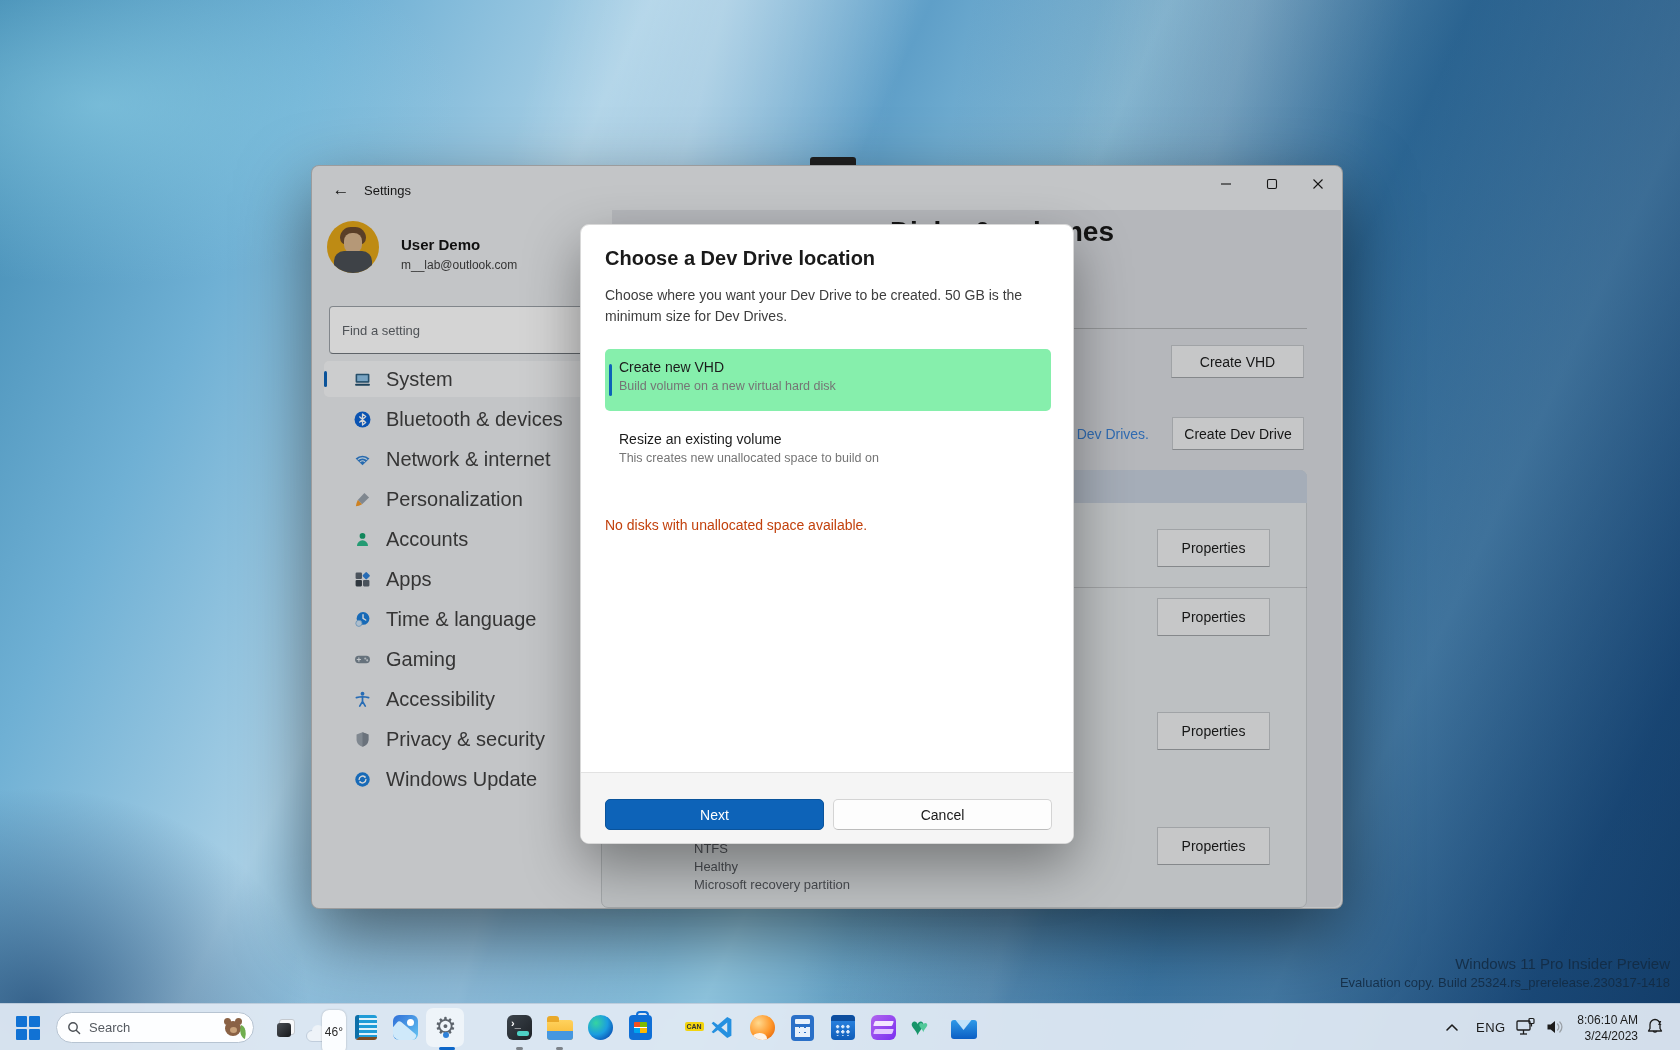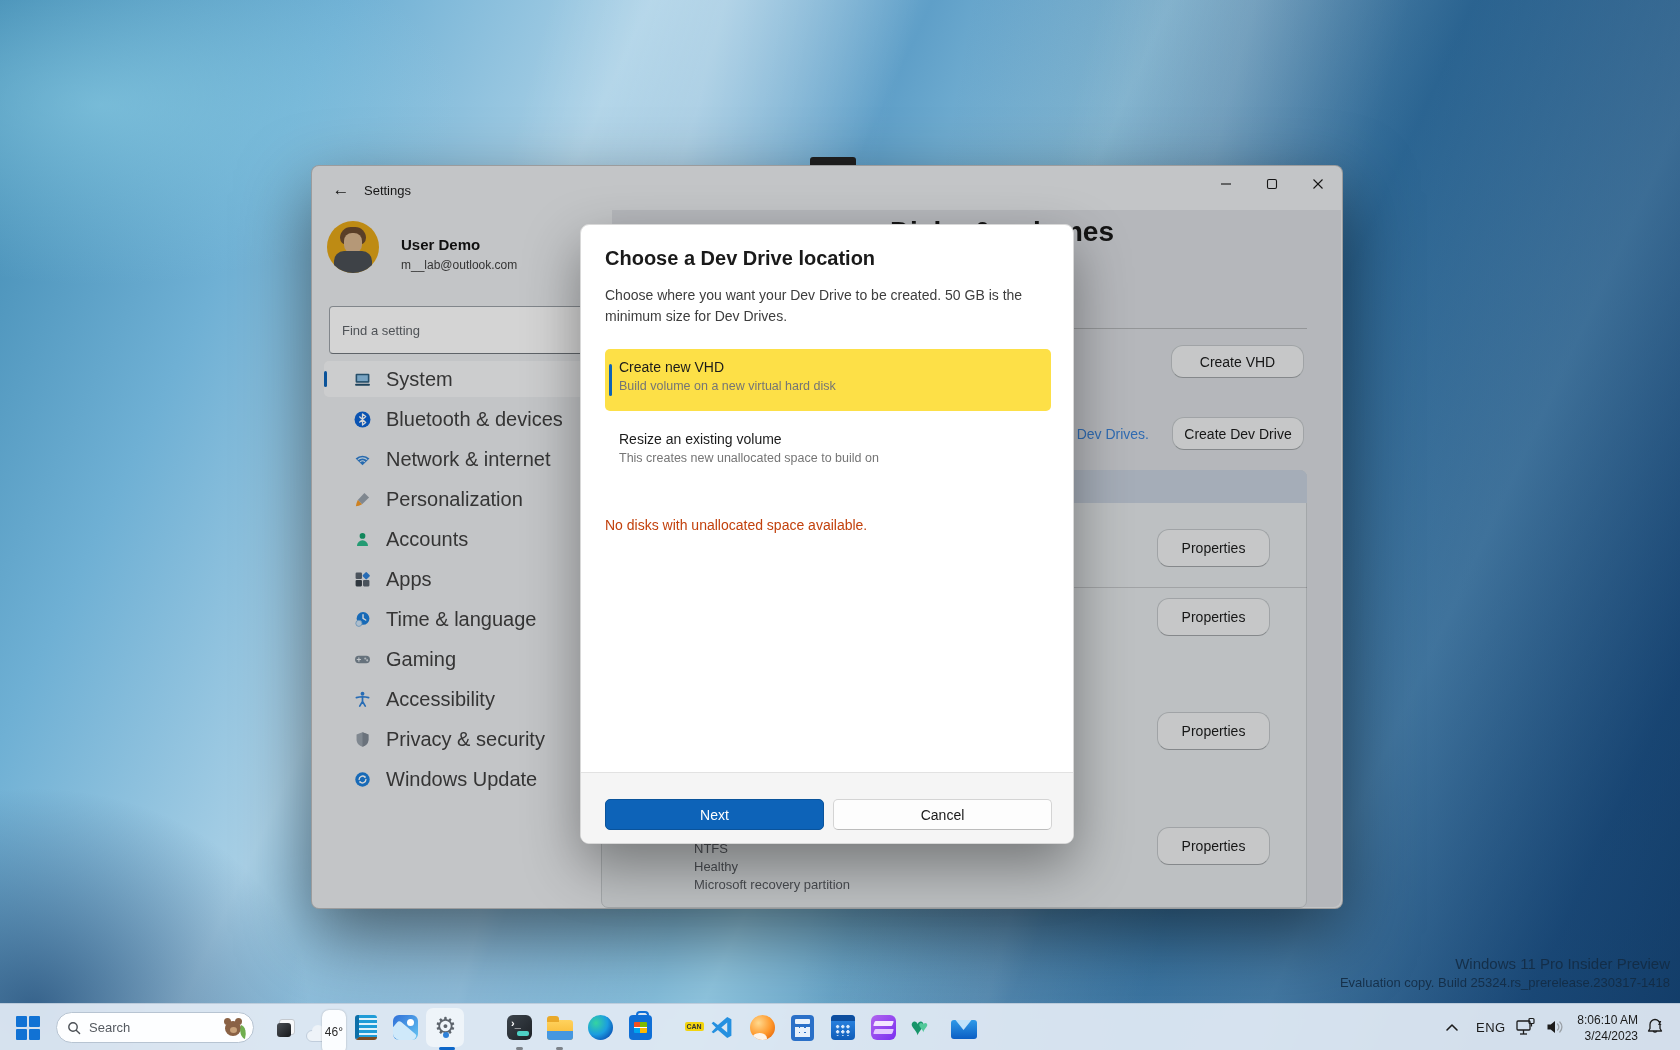--- a/index.html
+++ b/index.html
@@ -50,40 +50,40 @@
   .nav-item.selected { background:rgba(255,255,255,.5); }
   .nav-item .indicator { display:none; }
   .nav-item.selected .indicator { display:block; position:absolute; left:0; top:10px; width:3px; height:16px; border-radius:2px; background:#0d63b8; }
   .nav-ic { width:17px; height:17px; margin-right:15px; flex:0 0 auto; }
   .nav-label { font-size:20px; color:#404040; white-space:nowrap; }
 
   
   .main-region { position:absolute; left:300px; top:44px; right:1px; bottom:1px; background:#d8dbdf; border-radius:0 0 8px 0; }
   .page-title { position:absolute; right:228px; top:50px; font-size:28px; font-weight:600; color:#181818; white-space:nowrap; }
   .hline1 { position:absolute; left:289px; top:162px; width:706px; height:1px; background:rgba(0,0,0,.18); }
-  .frag-btn { position:absolute; height:33px; background:#eceeef; border:1px solid #bfc3c6; border-bottom-color:#9fa3a6; border-radius:12px; display:flex; align-items:center; justify-content:center; font-size:14px; color:#1b1b1b; }
+  .frag-btn { position:absolute; height:33px; background:#eceeef; border:1px solid #bfc3c6; border-bottom-color:#9fa3a6; border-radius:1px; display:flex; align-items:center; justify-content:center; font-size:14px; color:#1b1b1b; }
   .btn-create-vhd { left:859px; top:179px; width:133px; }
   .btn-create-dd { left:860px; top:251px; width:132px; }
   .learn-link { position:absolute; right:193px; top:260px; font-size:14px; color:#3a80d4; white-space:nowrap; }
   .disk-card { position:absolute; left:289px; top:304px; width:706px; height:438px; background:#e2e5e8; border:1px solid #c3c7ca; border-radius:7px; }
   .disk-band { position:absolute; left:289px; top:304px; width:706px; height:33px; background:#c5cfdc; border-radius:7px 7px 0 0; }
   .hline2 { position:absolute; left:289px; top:421px; width:706px; height:1px; background:rgba(0,0,0,.15); }
   .btn-props { left:845px; width:113px; height:38px; }
   .p1{top:363px;} .p2{top:432px;} .p3{top:546px;} .p4{top:661px;}
   .vol-info { position:absolute; left:382px; top:674px; font-size:13px; line-height:18px; color:#585c61; }
 
   .smoke { position:absolute; inset:0; background:rgba(0,0,0,.16); border-radius:7px; }
 
   
   .dialog { position:absolute; left:580px; top:224px; width:494px; height:620px; background:#ffffff;
     border:1px solid #d8d8d8; border-radius:9px; box-shadow:0 22px 55px rgba(0,0,0,.38); }
   .dlg-title { position:absolute; left:24px; top:22px; font-size:20px; font-weight:700; color:#1a1a1a; }
   .dlg-desc { position:absolute; left:24px; top:60px; width:448px; font-size:14px; line-height:21px; color:#3d3d3d; }
   .dlg-opt { position:absolute; left:24px; width:446px; height:62px; border-radius:5px; }
-  .dlg-opt.card { top:124px; background:#fde047; }
+  .dlg-opt.card { top:124px; background:#86efac; }
   .dlg-opt.plain { top:196px; }
   .dlg-opt .accent { position:absolute; left:4px; top:15px; width:3px; height:32px; border-radius:2px; background:#0d63b8; }
   .opt-title { position:absolute; left:14px; top:10px; font-size:14px; color:#1b1b1b; }
   .opt-sub { position:absolute; left:14px; top:30px; font-size:12.5px; color:#757575; }
   .dlg-note { position:absolute; left:24px; top:292px; font-size:14px; color:#c2410c; }
   .dlg-footer { position:absolute; left:0; right:0; top:547px; bottom:0; background:#f5f5f5; border-top:1px solid #e2e2e2; border-radius:0 0 8px 8px; }
   .dlg-btn { position:absolute; top:26px; height:31px; border-radius:5px; display:flex; align-items:center; justify-content:center; font-size:14px;text-align:right; }
   .btn-next { left:24px; width:219px; background:#0d63b8; border:1px solid #0a539b; color:#ffffff; }
   .btn-cancel { left:252px; width:219px; background:#fdfdfd; border:1px solid #d4d4d4; border-bottom-color:#bcbcbc; color:#1a1a1a; }
 

